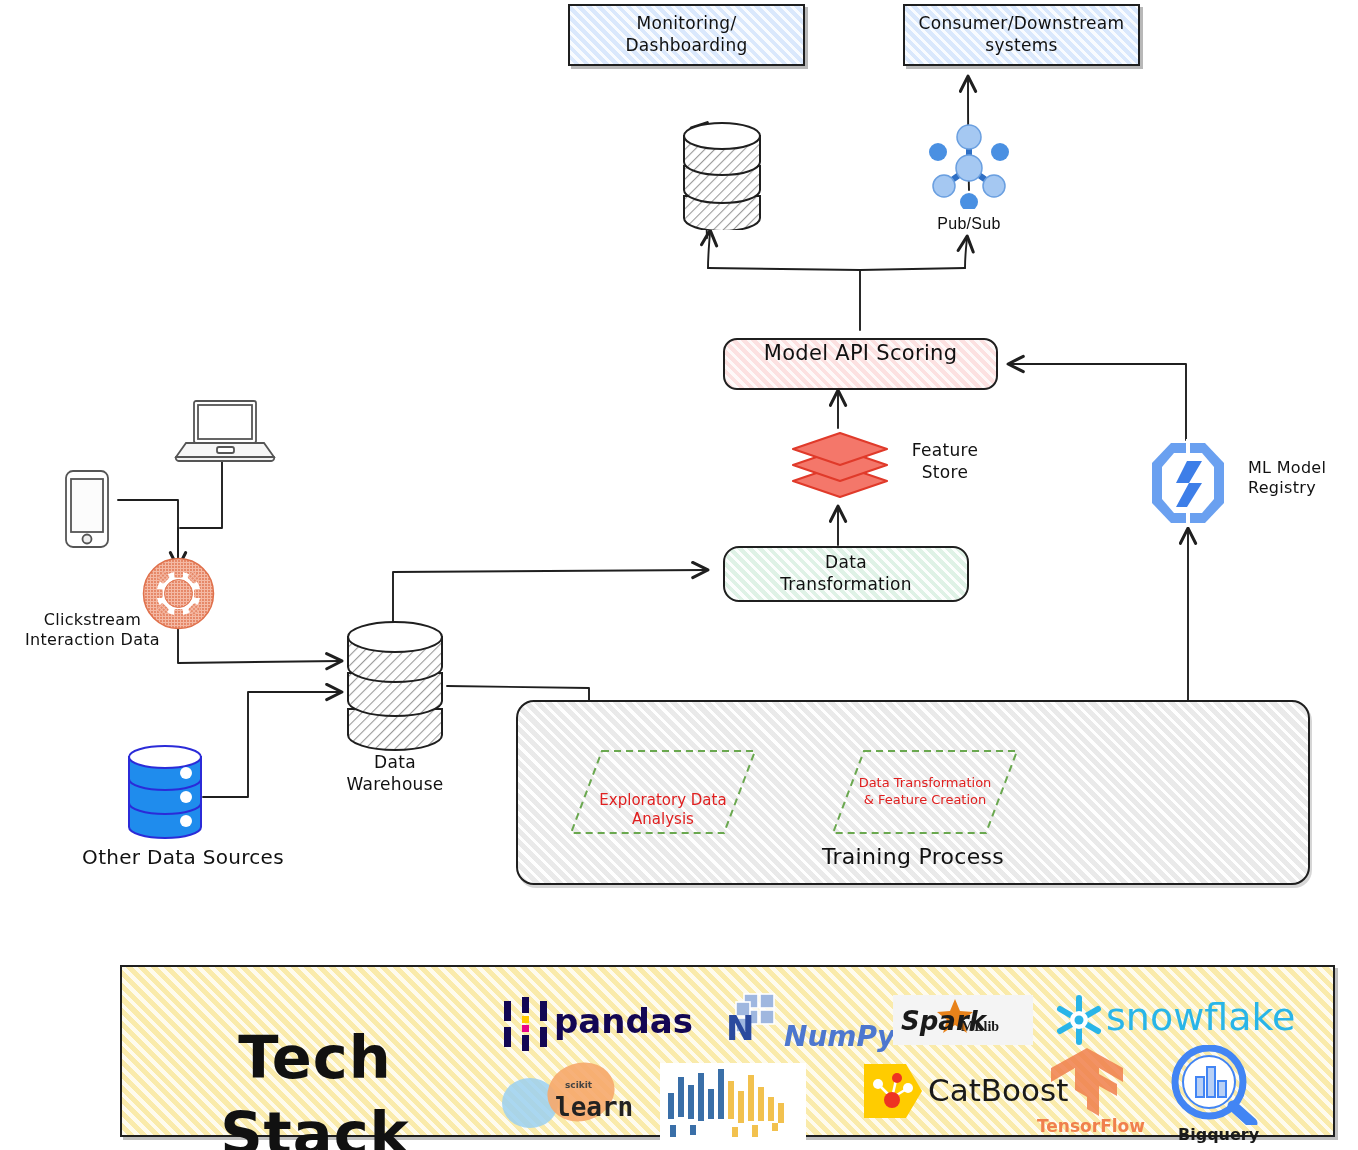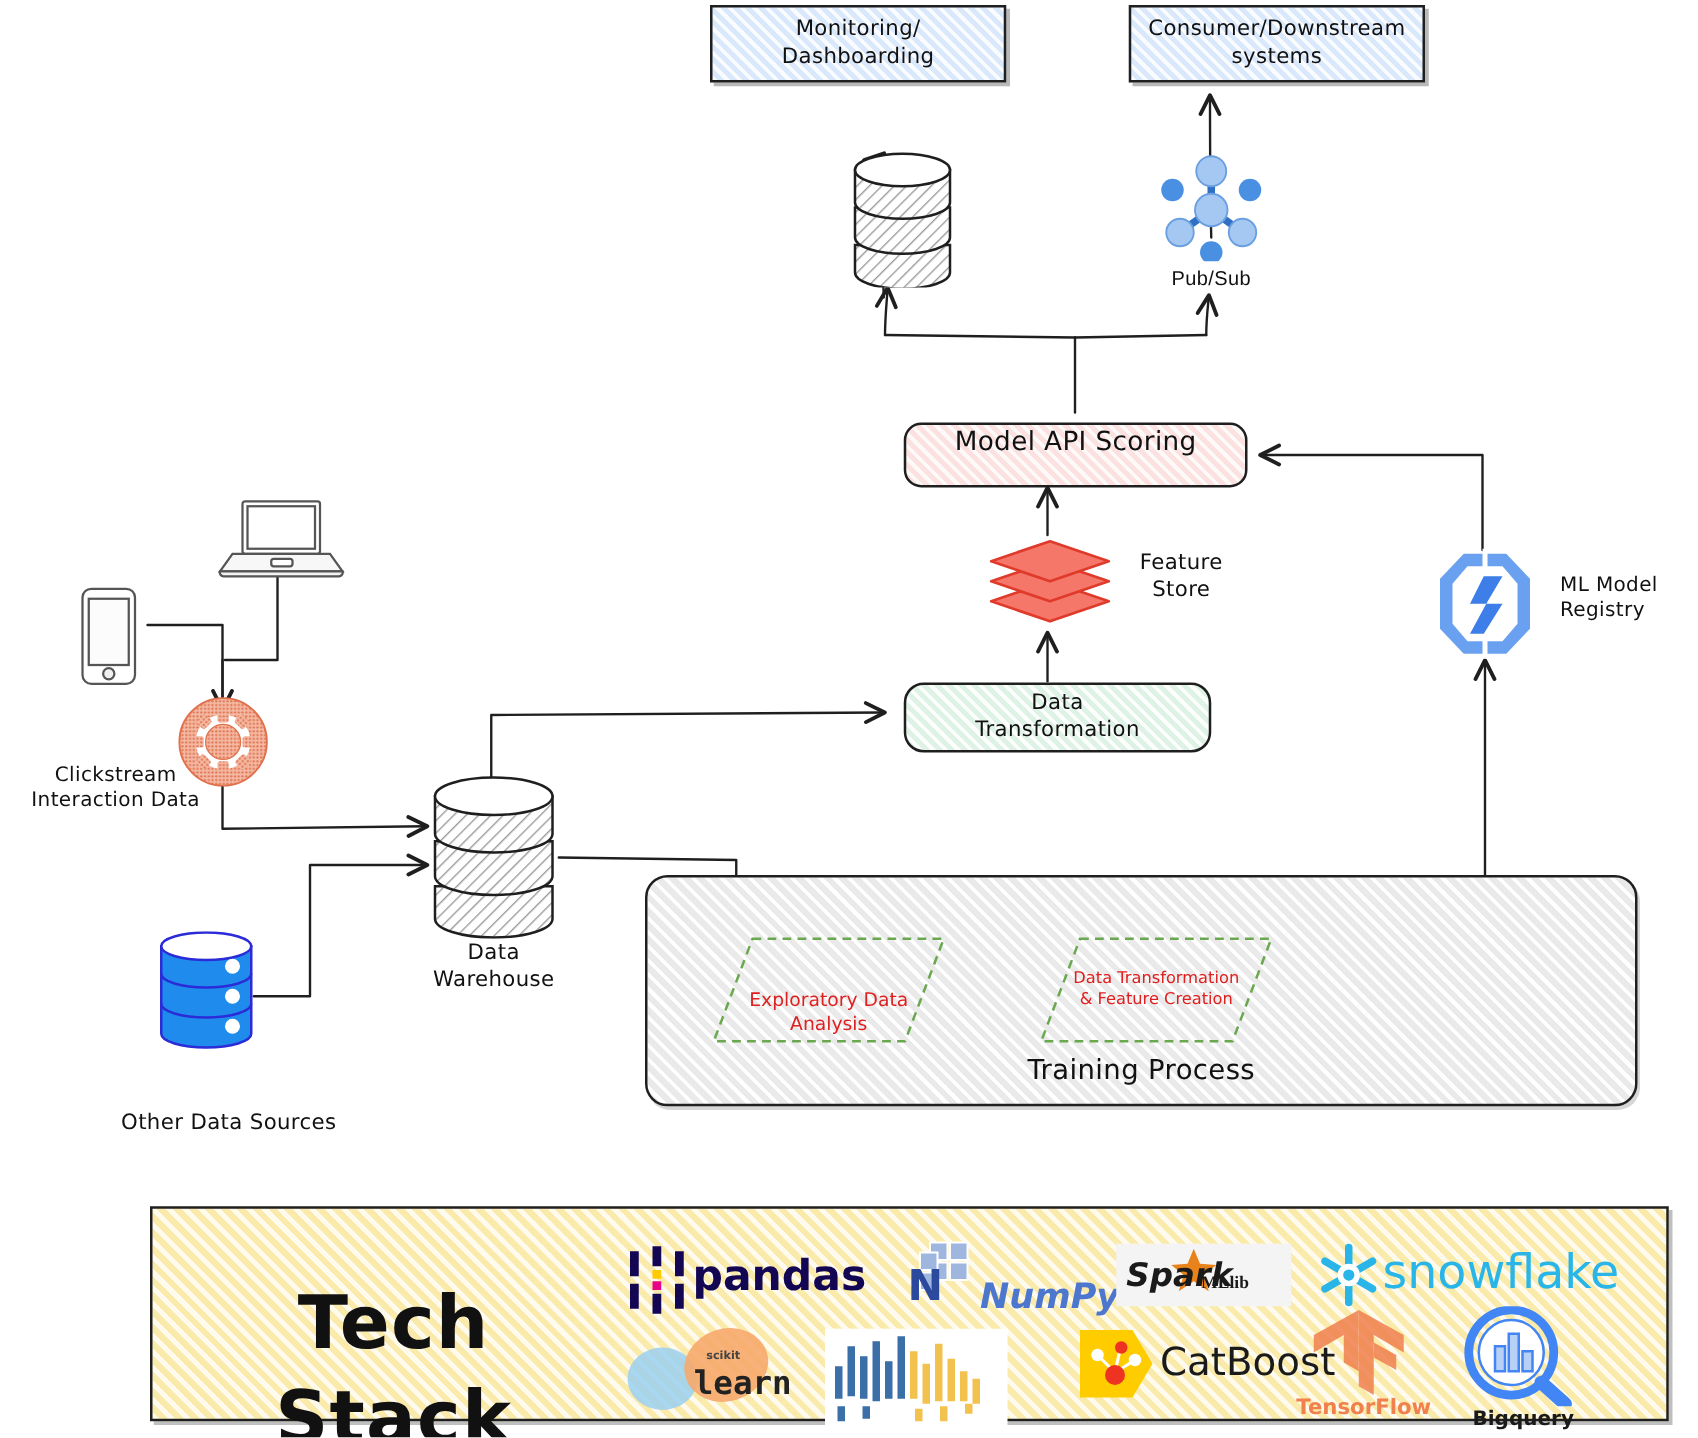--- a/index.html
+++ b/index.html
@@ -319,21 +319,21 @@
         <path d="M4,34 a36,11 0 0 0 72,0" fill="none"></path>
         <path d="M4,58 a36,11 0 0 0 72,0" fill="none"></path>
       </g>
       <g fill="#ffffff">
         <circle cx="61" cy="28" r="6"></circle>
         <circle cx="61" cy="52" r="6"></circle>
         <circle cx="61" cy="76" r="6"></circle>
       </g>
     </svg>
   </div>
-  <div class="lbl" style="left:78px; top:888px; width:210px; font-size:17px;">Other Data Sources</div>
+  <div class="lbl" style="left:78px; top:845px; width:210px; font-size:20px;">Other Data Sources</div>
 
   <div class="node boxgray" style="left:516px; top:700px; width:794px; height:185px;"></div>
 
   <div class="para" style="left:568px; top:748px; width:190px; height:88px;">
     <svg viewBox="0 0 190 88" preserveAspectRatio="none">
       <path d="M34,3 L187,3 L156,85 L3,85 Z" fill="none" stroke="#6aa84f" stroke-width="2" stroke-dasharray="7 5"></path>
     </svg>
     <span class="ptxt" style="font-size:15px;margin-top:36px;">Exploratory Data
 Analysis</span>
   </div>

